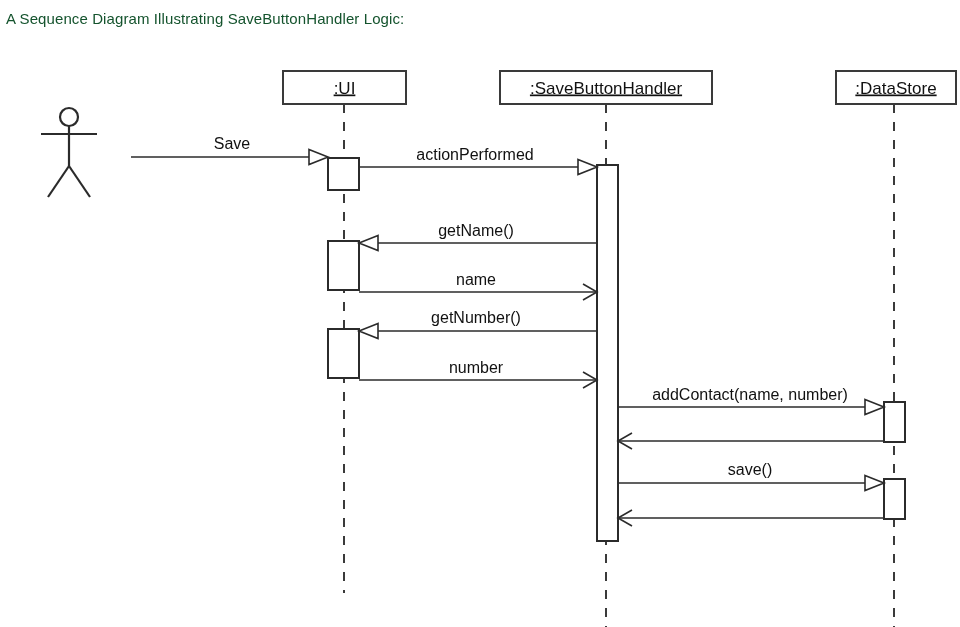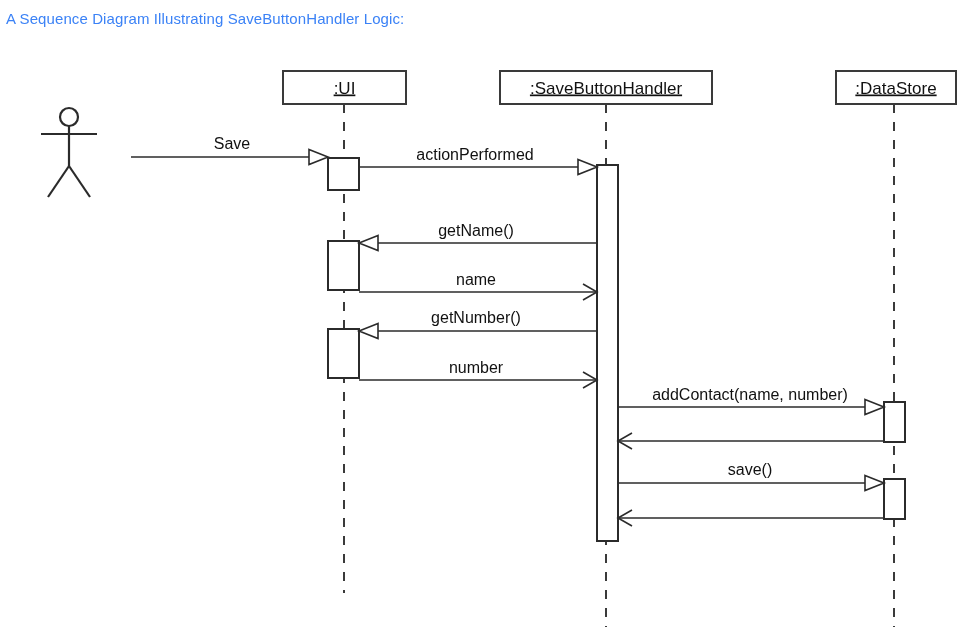--- a/index.html
+++ b/index.html
@@ -19,21 +19,21 @@
     position: relative;
     width: 960px;
     height: 627px;
   }
   .page-title {
     position: absolute;
     left: 6px;
     top: 10px;
     font-size: 15px;
     font-family: "Liberation Sans", sans-serif;
-    color: #3b82f6;
+    color: #14532d;
     letter-spacing: 0.1px;
     white-space: nowrap;
   }
   #diagram-canvas {
     position: absolute;
     left: 0;
     top: 0;
     width: 960px;
     height: 627px;
     display: block;

